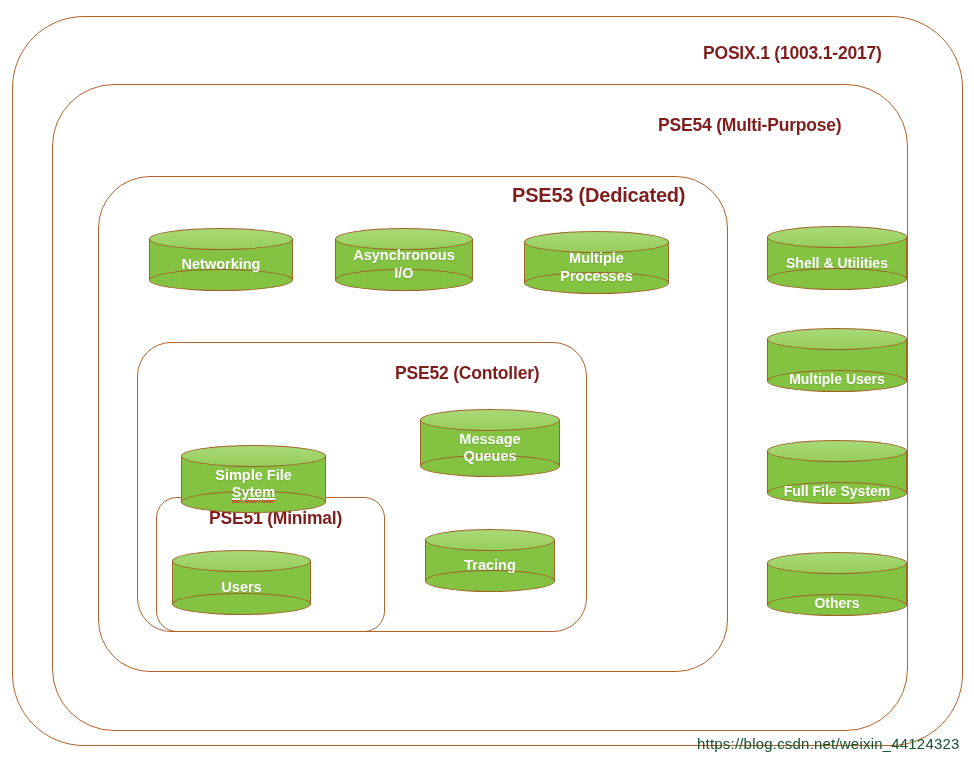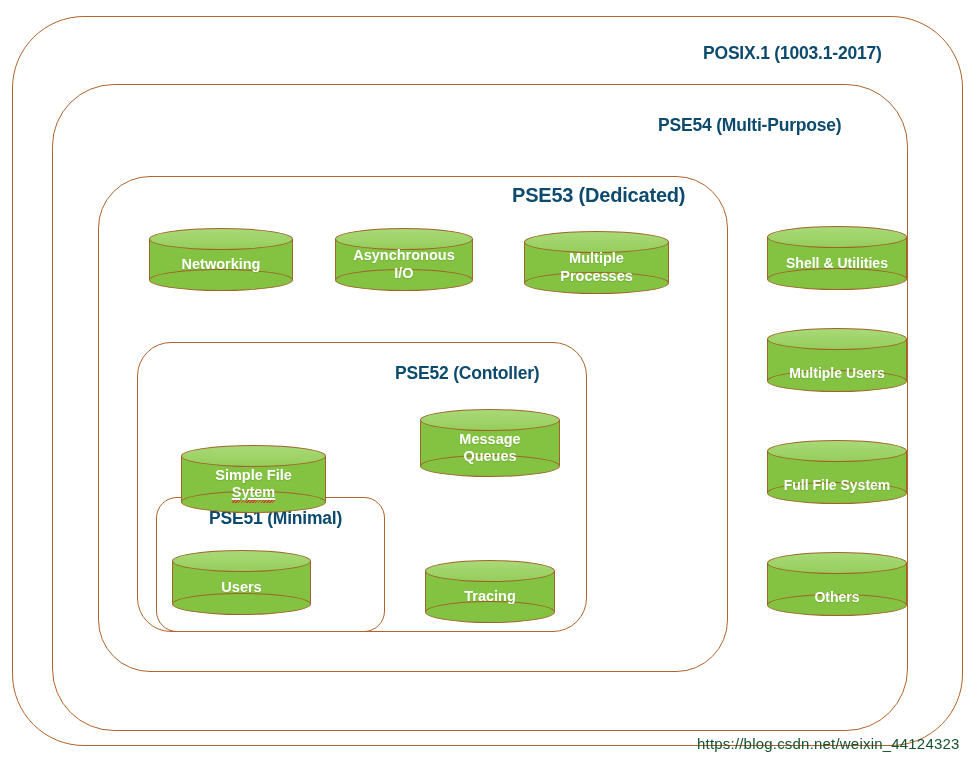--- a/index.html
+++ b/index.html
@@ -22,21 +22,21 @@
   
   .box {
     position: absolute;
     box-sizing: border-box;
     border: 1.4px solid #b0632c;
     background: transparent;
   }
   .box-label {
     position: absolute;
     font-weight: bold;
-    color: #0c4a6e;
+    color: #7f1d1d;
     white-space: nowrap;
     letter-spacing: -0.2px;
   }
 
   
   .cyl {
     position: absolute;
     box-sizing: border-box;
   }
   .cyl .body {
@@ -84,20 +84,21 @@
     color: #ffffff;
     font-weight: bold;
     line-height: 1.18;
     padding: 14px 6px 4px 6px;
     box-sizing: border-box;
     text-shadow: 0 1px 1px rgba(0,0,0,0.12);
     pointer-events: none;
   }
   .cyl .cyl-label.low {
     padding-top: 30px;
+    align-items: flex-end;
   }
   .misspelled {
     text-decoration: underline;
     text-decoration-color: rgba(255,255,255,0.95);
     text-decoration-thickness: 1.5px;
     position: relative;
   }
   .misspelled::after {
     content: "";
     position: absolute;
@@ -179,21 +180,21 @@
 
   <div class="cyl" style="left:420px; top:409px; width:140px; height:68px;">
     <div class="body"></div>
     <div class="bottom"></div>
     <div class="top"></div>
     <div class="cyl-label" style="font-size:14.5px;">
         <span>Message<br>Queues</span>
       </div>
   </div>
 
-  <div class="cyl" style="left:425px; top:529px; width:130px; height:63px;margin-top:31px;">
+  <div class="cyl" style="left:425px; top:529px; width:130px; height:63px;">
     <div class="body"></div>
     <div class="bottom"></div>
     <div class="top"></div>
     <div class="cyl-label" style="font-size:14.5px;">
         <span>Tracing</span>
       </div>
   </div>
 
   <div class="cyl" style="left:172px; top:550px; width:139px; height:65px;">
     <div class="body"></div>

